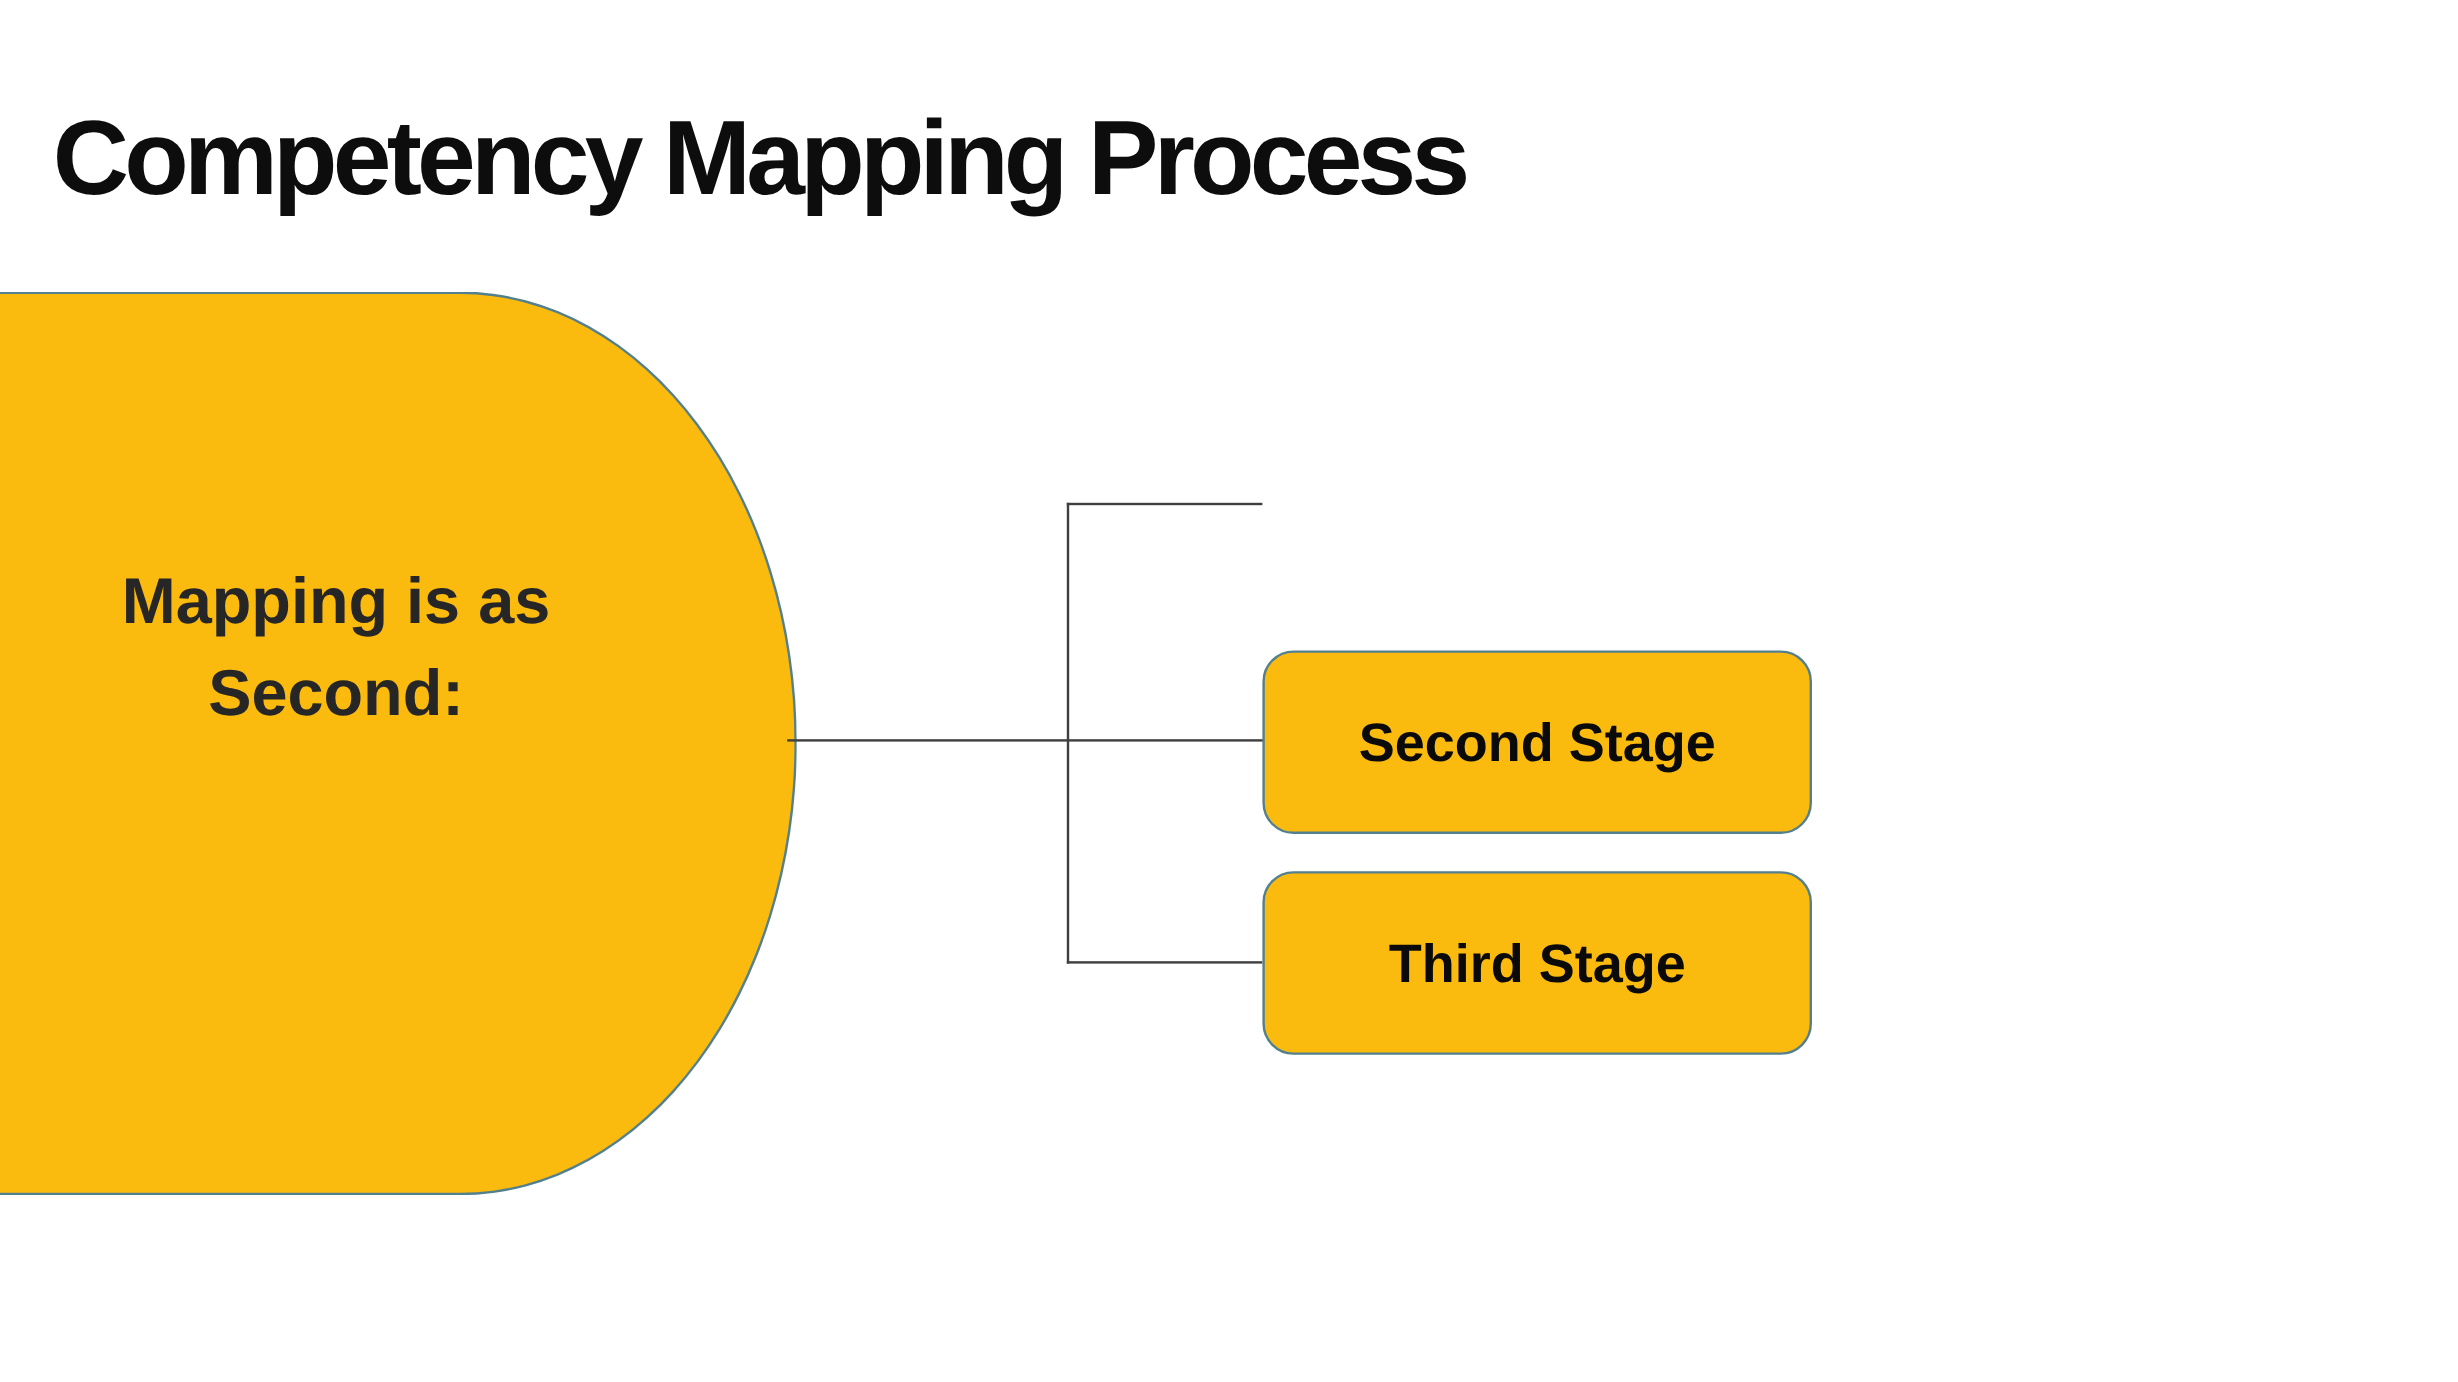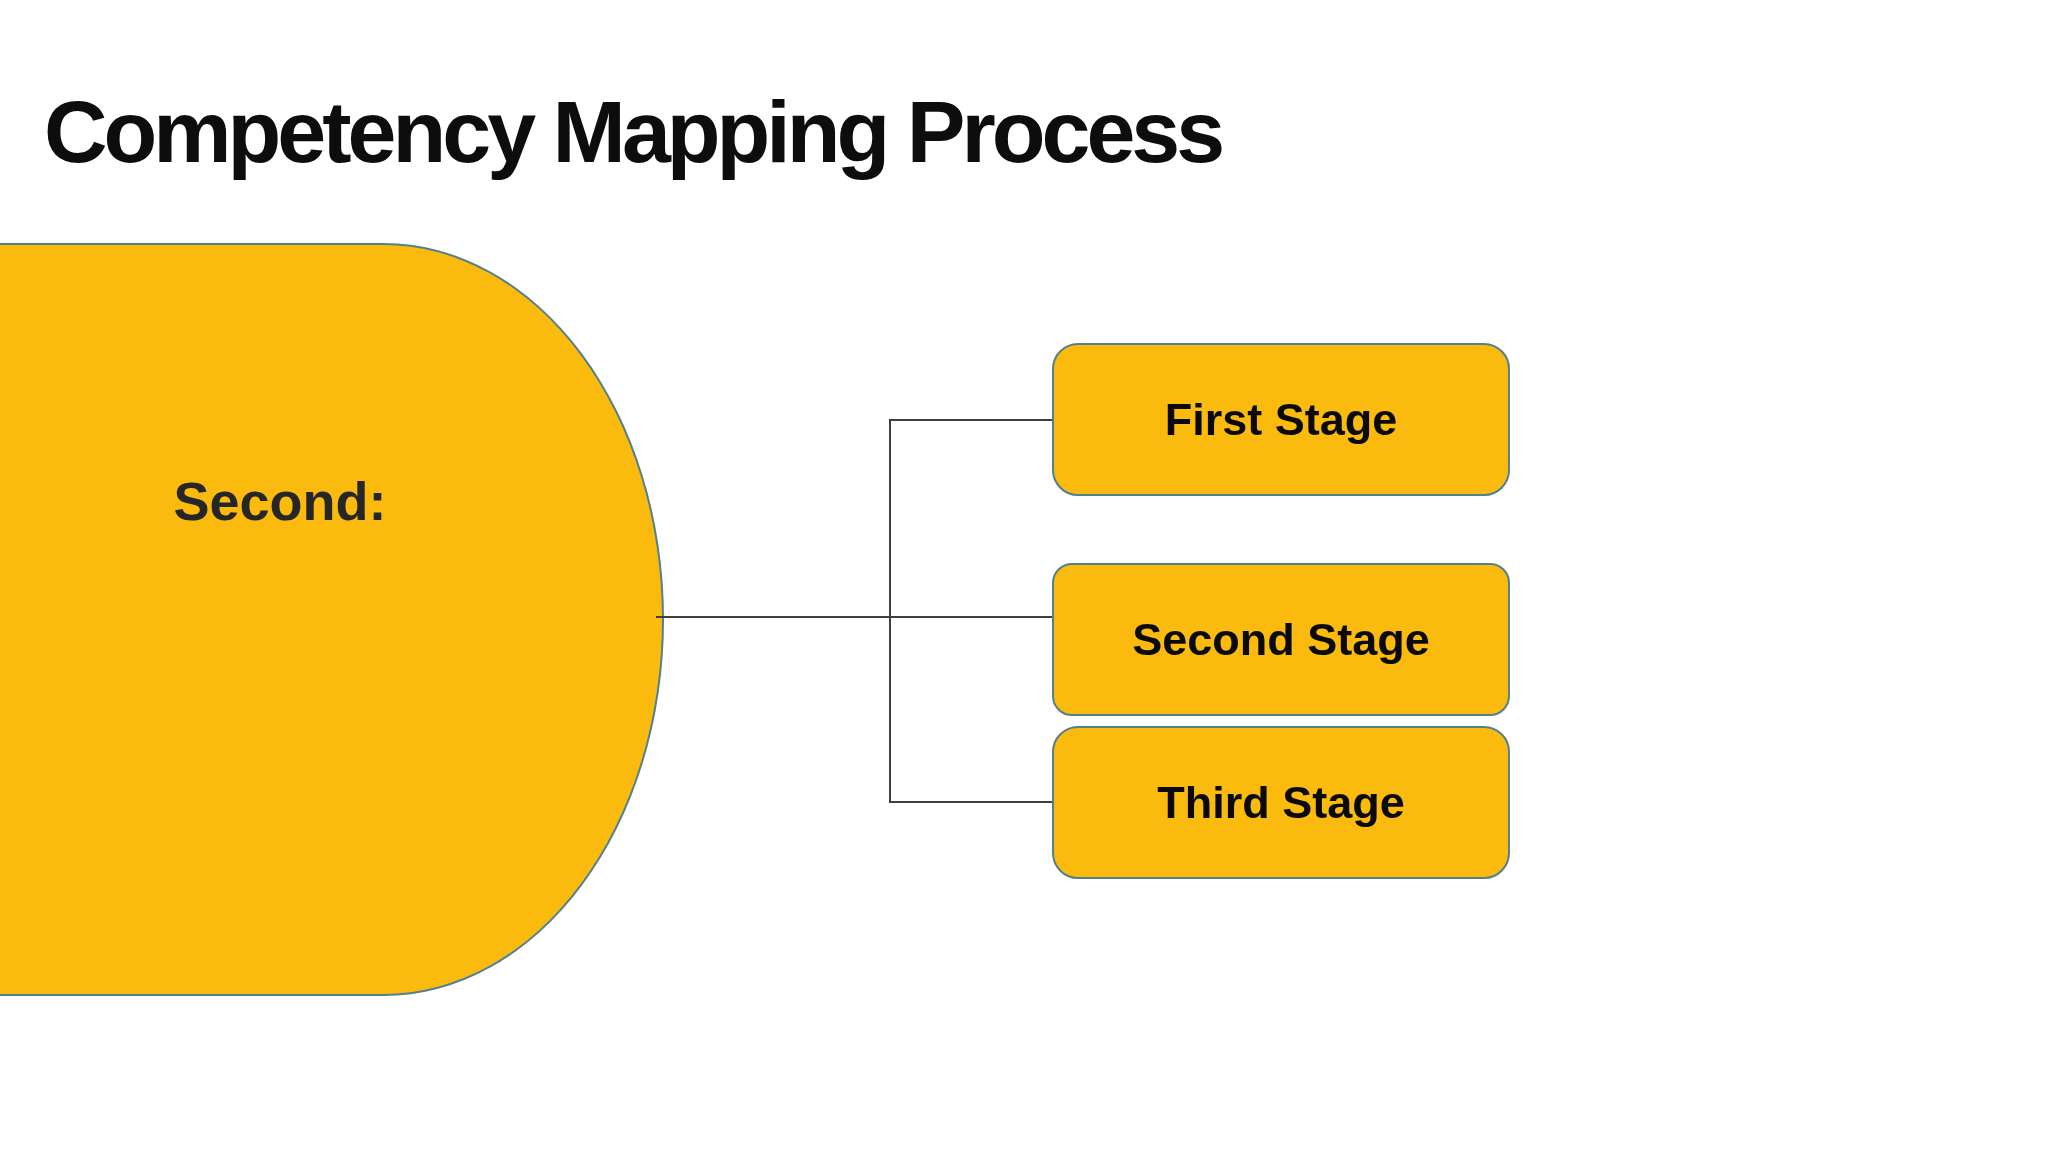--- a/index.html
+++ b/index.html
@@ -67,50 +67,48 @@
     left:1052px;
     width:458px;height:153px;
     background:var(--c-gold);
     border:2.5px solid var(--c-border);
     border-radius:26px;
     display:flex;
     align-items:center;
     justify-content:center;
   }
   #stage-box-1{top:343px;}
-  #stage-box-2{top:563px;border-radius:20px;}
+  #stage-box-2{top:542px;}
   #stage-box-3{top:726px;}
   .stage-label{
     font-size:45px;
     font-weight:bold;
     color:var(--c-label);
     white-space:nowrap;
   }
 </style>
 </head>
 <body>
 
 <div class="slide">
 
   <h1 class="slide-title">Competency Mapping Process</h1>
 
   <div class="source-shape"></div>
 
   <div class="source-text">
+    <div>Mapping is as</div>
     <div>Second:</div>
   </div>
 
   <div id="connector-main" class="connector h"></div>
   <div id="connector-spine" class="connector v"></div>
   <div id="connector-branch-top" class="connector h"></div>
   <div id="connector-branch-bottom" class="connector h"></div>
 
-  <div id="stage-box-1" class="stage-box">
-    <span class="stage-label">First Stage</span>
-  </div>
 
   <div id="stage-box-2" class="stage-box">
     <span class="stage-label">Second Stage</span>
   </div>
 
   <div id="stage-box-3" class="stage-box">
     <span class="stage-label">Third Stage</span>
   </div>
 
 </div>

